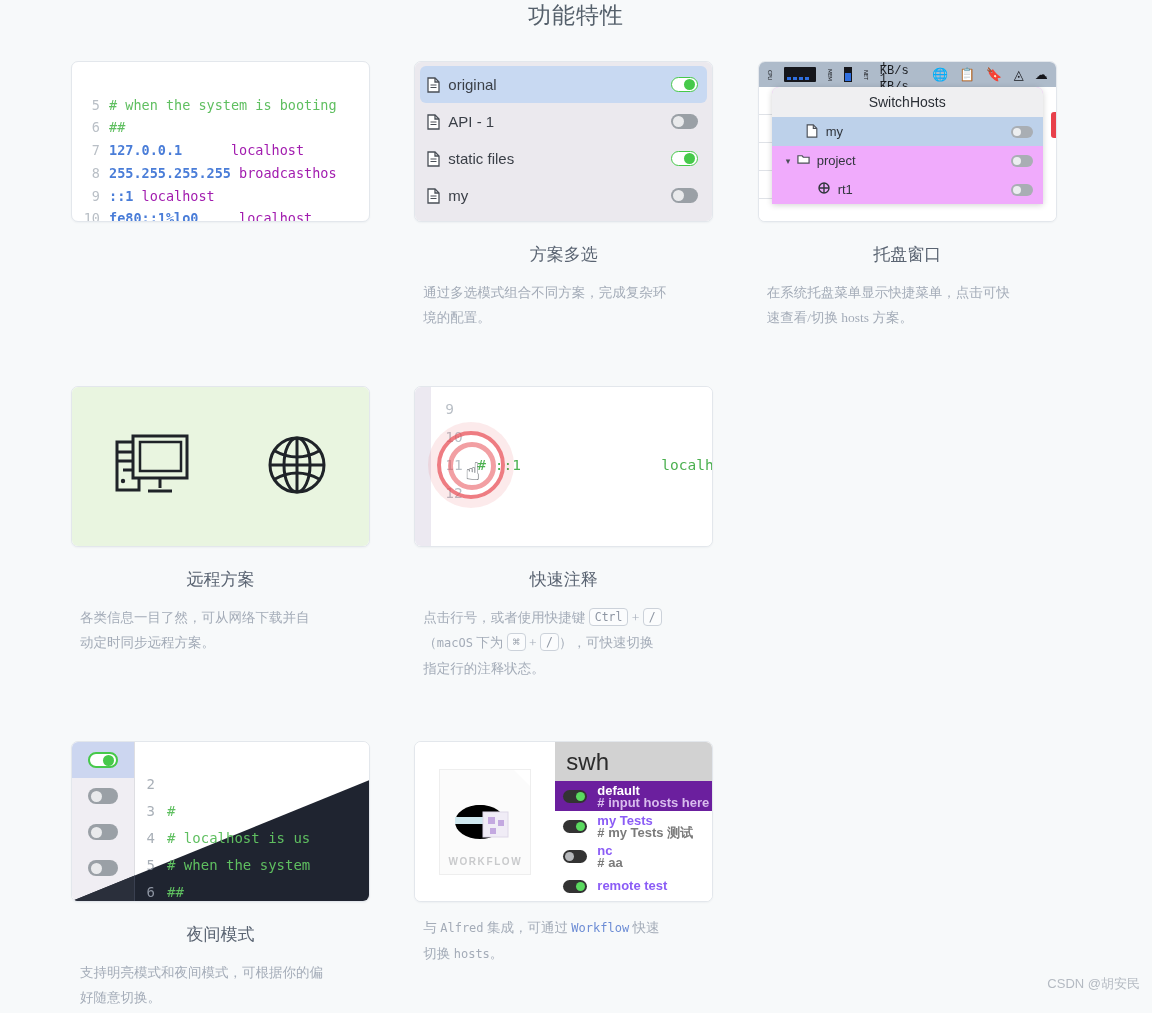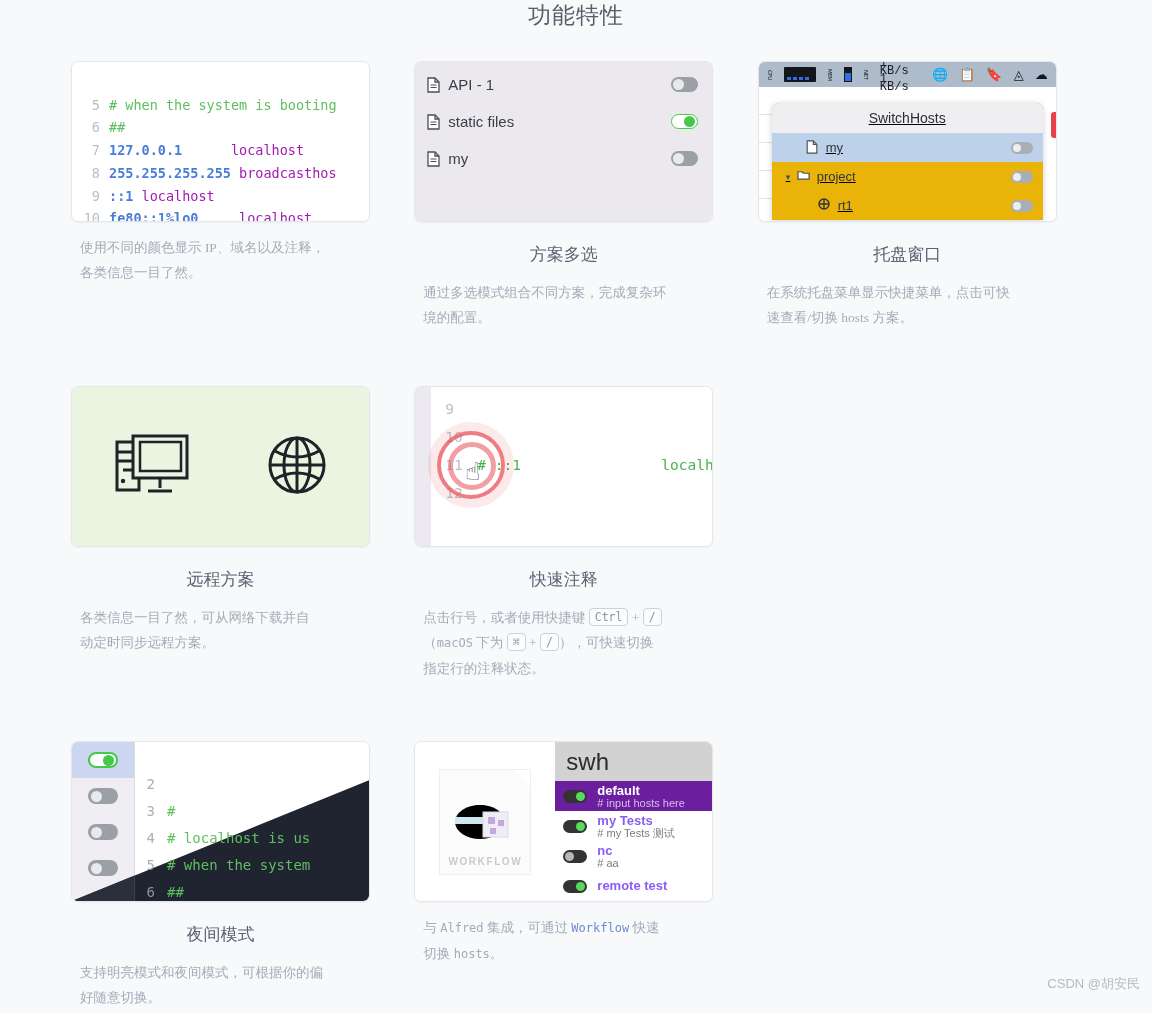--- a/index.html
+++ b/index.html
@@ -137,25 +137,24 @@
   }
   .mb-block { width: 34px; height: 15px; background: #15161b; border-radius: 1px; position:relative; }
   .mb-block i { position:absolute; bottom:2px; left:3px; width:4px; height:3px; background:#2f6fe0; display:block;}
   .mb-block i:nth-child(2){left:9px;} .mb-block i:nth-child(3){left:15px;} .mb-block i:nth-child(4){left:21px;}
   .mb-bat { width: 8px; height: 15px; background: #15161b; position: relative; }
   .mb-bat em { position: absolute; bottom: 1px; left: 1px; right: 1px; height: 8px; background: #2f6fe0; }
   .mb-txt { font-size: 12px; line-height: 8px; color: #1b1d21; font-family: Liberation Mono, monospace; }
   .mb-vert { writing-mode: vertical-rl; font-size: 5.5px; color: #1b1d21; letter-spacing: -0.5px;}
   .mb-ico { font-size: 13px; line-height: 13px; color: #15161b; }
   .traypanel {
-    position: absolute; left: 13px; right: 13px; top: 41px;
-    background: #eab308; border-radius: 7px 7px 0 0;
+    position: absolute; left: 13px; right: 13px; top: 25px;
+    background: #f0abfc; border-radius: 7px 7px 0 0;
     box-shadow: 0 1px 6px rgba(0,0,0,0.18);
     overflow: hidden;
-    text-decoration: underline;
   }
   .trayhead {
     height: 30px; background: #efeff1; text-align: center;
     font-size: 14px; color: #2b2f36; line-height: 30px;
     font-family: "Liberation Sans", sans-serif;
   }
   .trow {
     display: flex; align-items: center; height: 29px;
     padding: 0 10px 0 12px; font-size: 13px; color: #31363d;
   }
@@ -229,21 +228,21 @@
   .alf { height: 100%; display: flex; background: #fff; }
   .alf-left { width: 140px; display:flex; align-items:center; justify-content:center; }
   .alf-doc { width: 90px; height: 104px; background: #fbfbfb; border: 1px solid #eee; position: relative; }
   .alf-doc .fold { position: absolute; right: 0; top: 0; width: 0; height: 0; border-left: 16px solid transparent; border-top: 16px solid #fff; }
   .alf-doc .wf { position: absolute; bottom: 7px; left: 0; right: 0; text-align: center; font-size: 10px; letter-spacing: 1.6px; color: #c9cacc; font-family: "Liberation Sans", sans-serif; font-weight: bold;}
   .alf-right { flex: 1; background: #fff; }
   .alf-search { height: 39px; background: #d2d2d2; font-size: 24px; color: #2c2c2c; padding: 0 0 0 11px; line-height: 39px; font-family: "Liberation Sans", sans-serif; }
   .alf-row { display: flex; align-items: center; height: 30px; padding-left: 8px; }
   .alf-row.sel { background: #6b1f9e; }
   .alf-row .t1 { font-size: 13px; color: #8b5cf6; font-weight: bold; font-family: "Liberation Sans", sans-serif; line-height: 14px;}
-  .alf-row .t2 { font-size: 11px; color: #7b7b7b; line-height: 10px; }
+  .alf-row .t2 { font-size: 13px; color: #7b7b7b; line-height: 10px; font-weight: bold; }
   .alf-row.sel .t1 { color: #fff; }
   .alf-row.sel .t2 { color: #d9bdee; }
   .alf-sw { width: 24px; height: 13px; border-radius: 8px; background: #333; position: relative; margin-right: 10px; flex: none;}
   .alf-sw .knob { position: absolute; top: 2px; left: 2px; width: 9px; height: 9px; border-radius: 50%; background: #b6b8bb; }
   .alf-sw.on .knob { left: auto; right: 2px; background: #5ad95f; }
 
   .watermark {
     position: absolute; right: 12px; bottom: 20px;
     font-size: 13px; color: #b4bac2;
     font-family: "Liberation Sans", sans-serif;
@@ -261,30 +260,39 @@
     <div class="card">
       <div class="thumb">
         <div class="code1">
 <span class="ln">5</span><span class="c-comment"># when the system is booting</span>
 <span class="ln">6</span><span class="c-comment">##</span>
 <span class="ln">7</span><span class="c-ip">127.0.0.1</span>      <span class="c-host">localhost</span>
 <span class="ln">8</span><span class="c-ip">255.255.255.255</span> <span class="c-host">broadcasthos</span>
 <span class="ln">9</span><span class="c-ip">::1</span> <span class="c-host">localhost</span>
 <span class="ln">10</span><span class="c-ip">fe80::1%lo0</span>     <span class="c-host">localhost</span></div>
       </div>
-      <div class="card-desc">
-        <span>使用不同的颜色显示 IP、域名以及注释，</span><br>
-        <span>各类信息一目了然。</span>
-      </div>
     </div>
 
     <div class="card">
       <div class="thumb">
         <div class="listwrap">
 
+          <div class="lrow active">
+            <span class="fileicon">
+                <svg width="13" height="16" viewBox="0 0 13 16">
+                  <path d="M1 1h7l4 4v10H1z" fill="#fff" stroke="#4a4f57" stroke-width="1.3"></path>
+                  <path d="M8 1v4h4" fill="none" stroke="#4a4f57" stroke-width="1.3"></path>
+                  <path d="M3.5 8h6M3.5 10.5h6" stroke="#4a4f57" stroke-width="1"></path>
+                </svg>
+              </span>
+            <span class="lbl">original</span>
+            <span class="sw on">
+                <span class="knob"></span>
+              </span>
+          </div>
 
           <div class="lrow">
             <span class="fileicon">
                 <svg width="13" height="16" viewBox="0 0 13 16">
                   <path d="M1 1h7l4 4v10H1z" fill="#fff" stroke="#4a4f57" stroke-width="1.3"></path>
                   <path d="M8 1v4h4" fill="none" stroke="#4a4f57" stroke-width="1.3"></path>
                   <path d="M3.5 8h6M3.5 10.5h6" stroke="#4a4f57" stroke-width="1"></path>
                 </svg>
               </span>
             <span class="lbl">API - 1</span>

